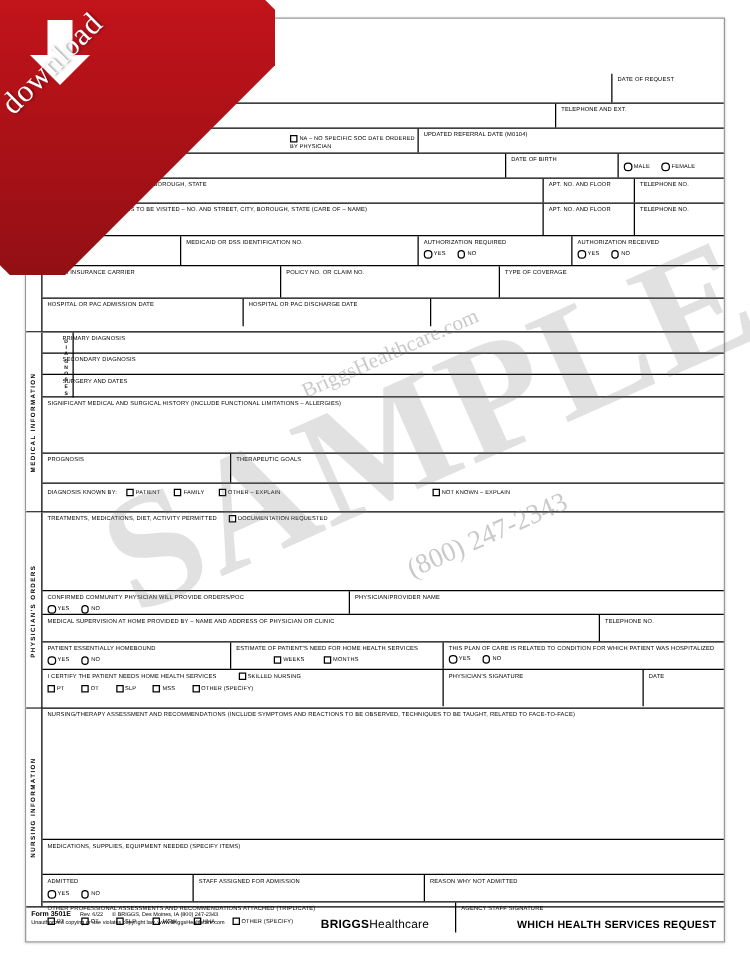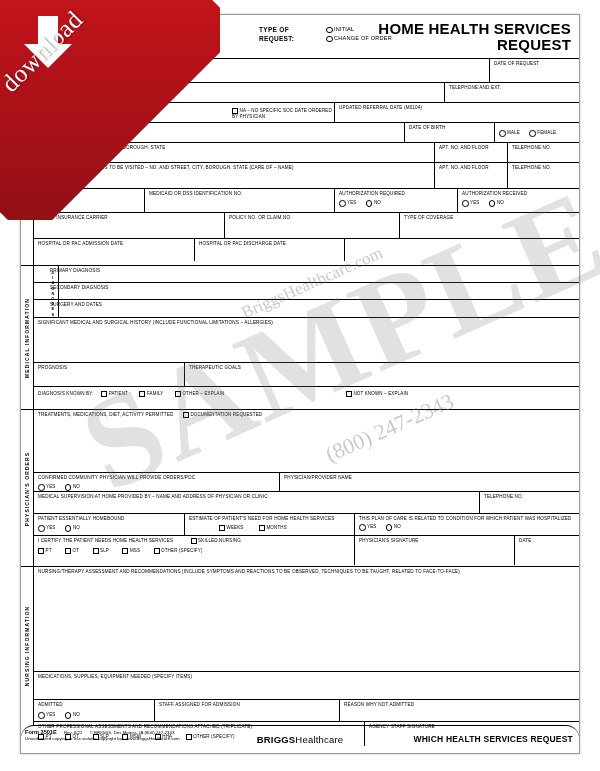--- a/index.html
+++ b/index.html
@@ -87,21 +87,21 @@
     font-size:4px; font-weight:bold; text-align:center;
     letter-spacing:.2px; line-height:5.2px;
     padding-top:4px;
   }
   
   .body-region { position:absolute; left:0; right:0; }
   .content { position:absolute; left:13px; right:0; top:0; bottom:0; }
   
   .footer {
     position:absolute; left:0; right:0; bottom:0; height:28px;
-    border-top:1px solid #000; box-sizing:border-box;border-radius:13px;
+    border-top:1px solid #000; box-sizing:border-box;
   }
   .f-left { position:absolute; left:4px; top:3px; font-size:4.4px; line-height:6px; }
   .f-left b { font-size:5.6px; }
   .f-mid {
     position:absolute; left:50%; top:8px; transform:translateX(-50%);
     font-size:9.5px; font-weight:bold; letter-spacing:.2px;
   }
   .f-mid .hc { font-weight:normal; }
   .f-right {
     position:absolute; right:6px; top:8px;
@@ -159,34 +159,20 @@
     letter-spacing:.5px;
     text-shadow:1px 1px 2px rgba(0,0,0,.4);
   }
 </style>
 </head>
 <body>
 
 <div class="page">
   <div class="sheet">
 
-    <div class="hdr">
-      <div class="type-of-request">
-        <div>TYPE OF</div>
-        <div>REQUEST:</div>
-      </div>
-      <div class="tor-opts">
-        <div><span class="rb"></span><span>INITIAL</span></div>
-        <div><span class="rb"></span><span>CHANGE OF ORDER</span></div>
-      </div>
-      <div class="title-main">
-        <div>HOME HEALTH SERVICES</div>
-        <div>REQUEST</div>
-      </div>
-    </div>
 
     <div class="body-region" style="top:44px; height:206px;">
       <div class="side" style="top:0; bottom:0;">
         <span>PATIENT INFORMATION</span>
       </div>
       <div class="content">
 
         <div class="row" style="height:24px;">
           <div class="cell" style="left:0; width:455px;"><span class="lbl">AGENCY NAME AND ADDRESS</span></div>
           <div class="cell vl" style="left:455px; width:92px;"><span class="lbl">DATE OF REQUEST</span></div>

